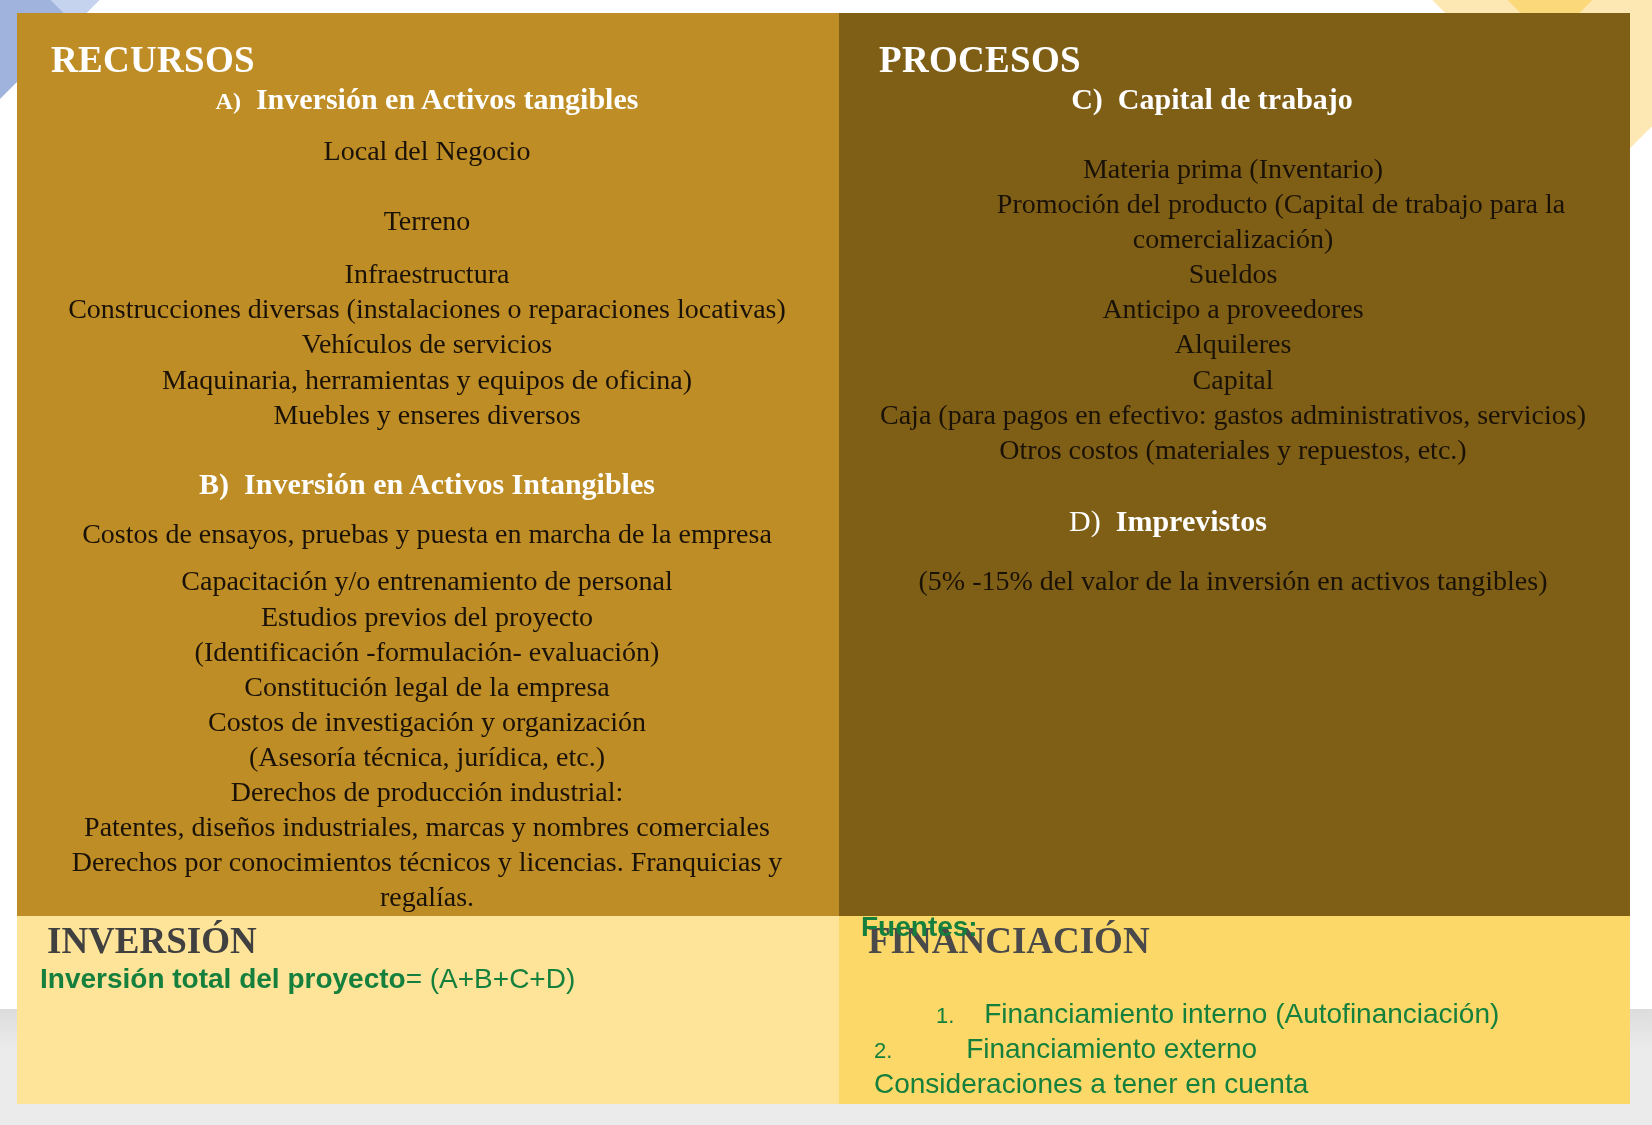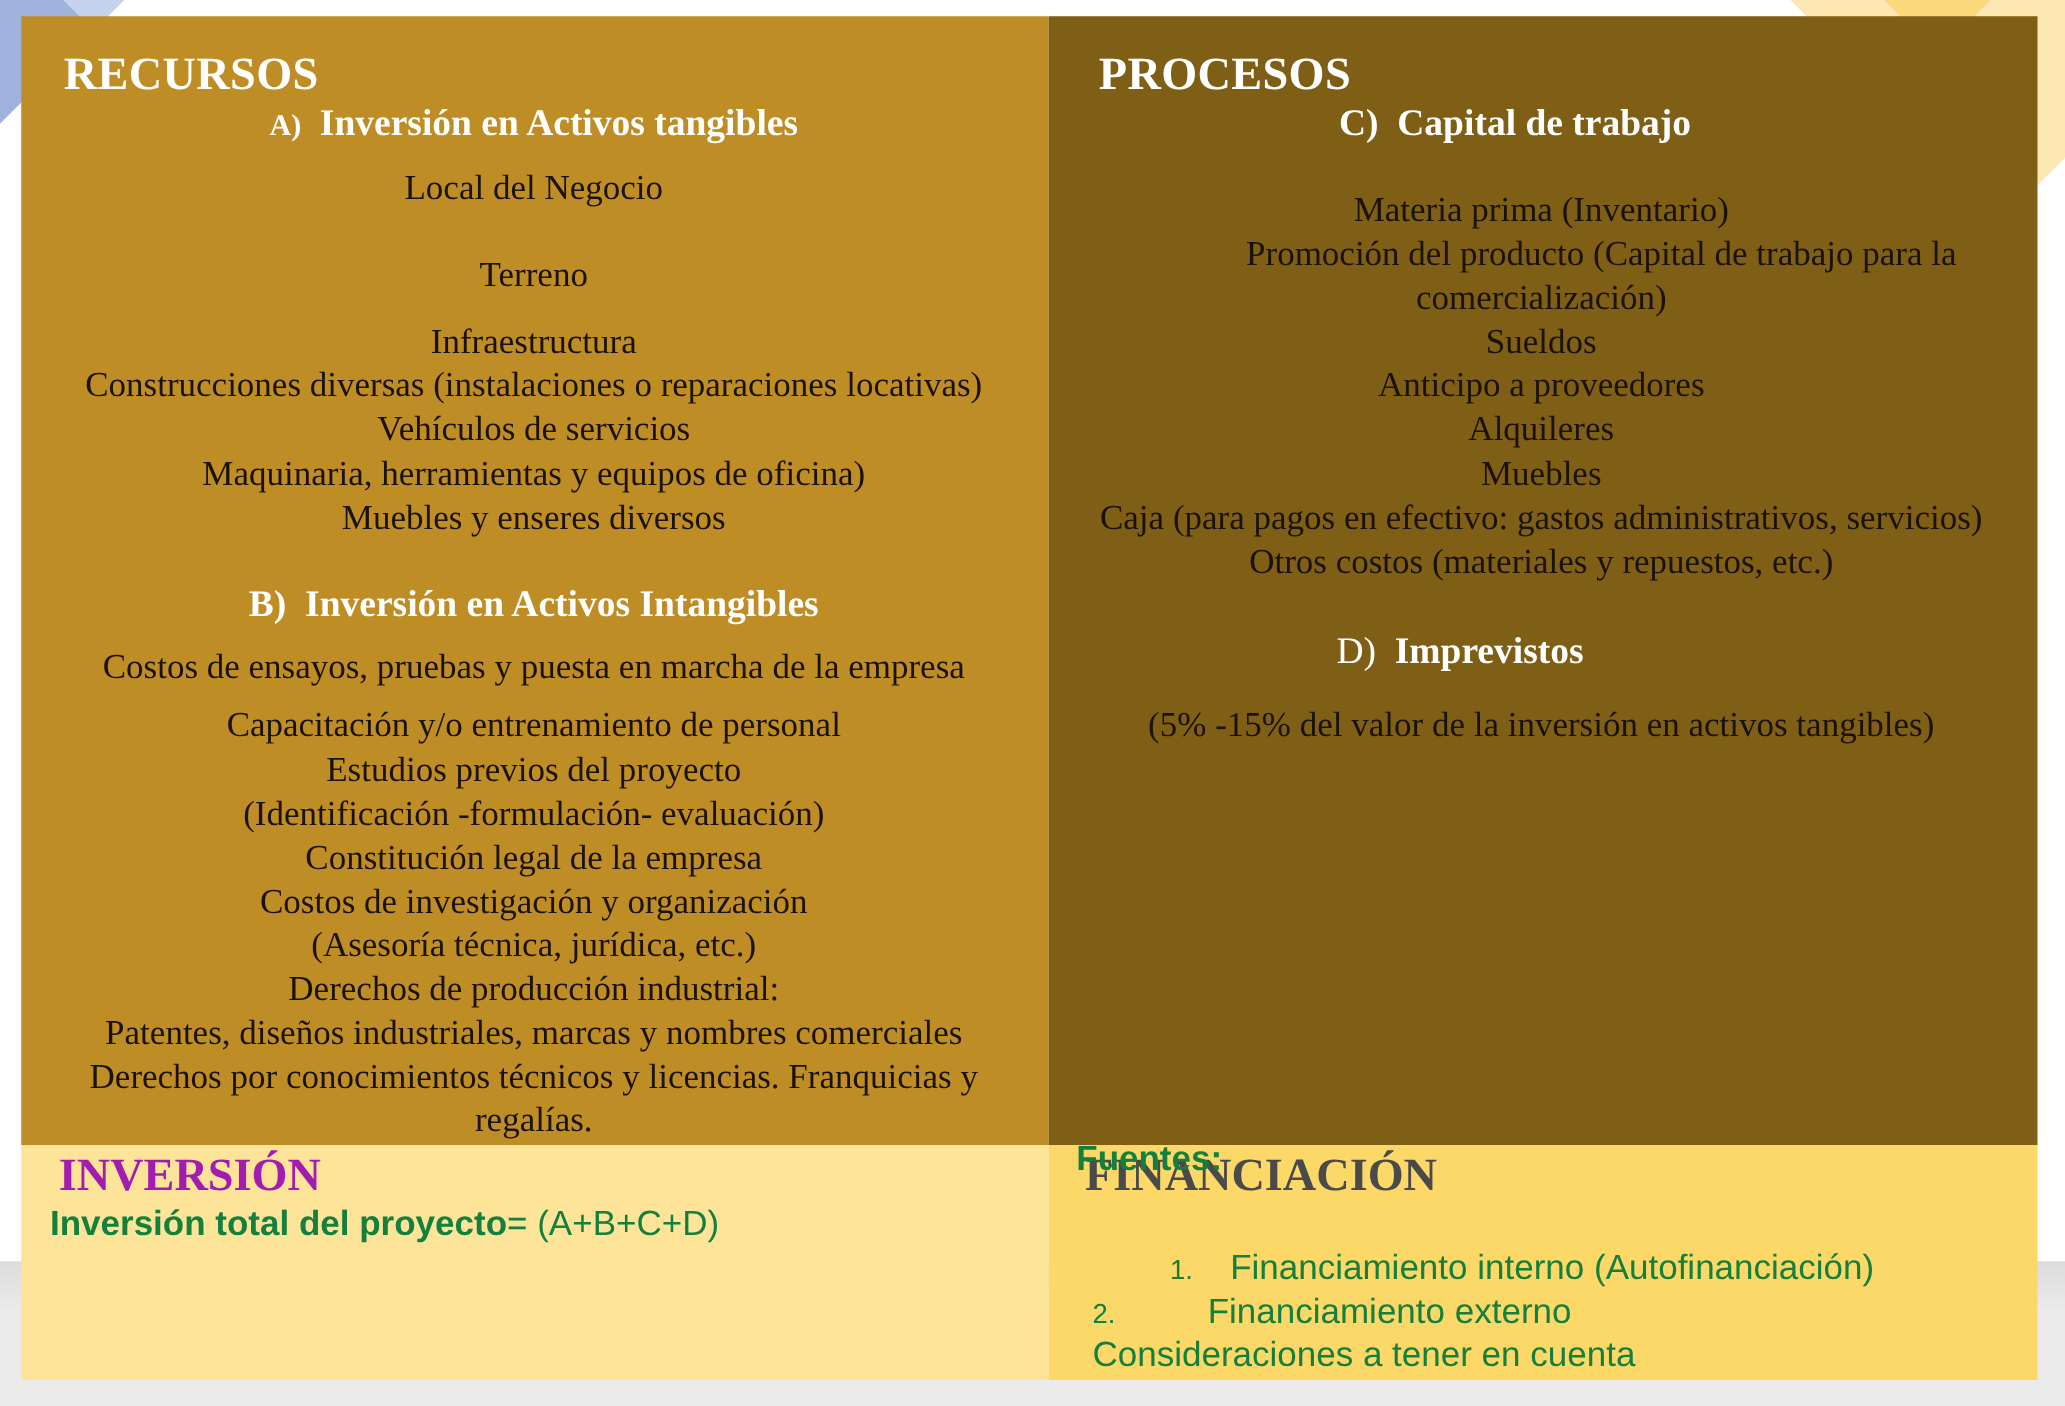--- a/index.html
+++ b/index.html
@@ -23,21 +23,21 @@
   .p-recursos { left: 17px; top: 13px; width: 822px; height: 903px; background: #bf8d26; }
   .p-procesos { left: 839px; top: 13px; width: 791px; height: 903px; background: #7f5e16; }
   .p-inversion { left: 17px; top: 916px; width: 822px; height: 188px; background: #fde498; }
   .p-financiacion { left: 839px; top: 916px; width: 791px; height: 188px; background: #fcd868; }
 
   .t { position: absolute; white-space: nowrap; line-height: 1; }
   .center { transform: translateX(-50%); text-align: center; }
   .h1 { font-family: "Liberation Serif", "DejaVu Serif", serif; font-weight: bold; font-size: 37px; color: #ffffff; letter-spacing: 0.3px; }
   .h2 { font-family: "Liberation Serif", "DejaVu Serif", serif; font-weight: bold; font-size: 30px; color: #ffffff; }
   .body { font-family: "Liberation Serif", "DejaVu Serif", serif; font-size: 28px; color: #1a1206; }
-  .inv-h { font-family: "Liberation Serif", serif; font-weight: bold; font-size: 37px; color: #a21caf; text-align: right; }
+  .inv-h { font-family: "Liberation Serif", serif; font-weight: bold; font-size: 37px; color: #404040; text-align: right; }
   .fin-h { font-family: "Liberation Serif", serif; font-weight: bold; font-size: 37px; color: #4a4a4a; }
   .dark { font-family: Liberation Sans, sans-serif; font-size: 28px; color: #15803d; }
   .bold { font-weight: bold; }
 </style>
 </head>
 <body>
 
 <div class="bg-gray"></div>
 <div class="deco deco-blue-a"></div>
 <div class="deco deco-blue-b"></div>
@@ -80,21 +80,21 @@
 <div class="t h2 center" style="left:1212px; top:84px;">
   <span>C)</span>&nbsp;
   <span>Capital de trabajo</span>
 </div>
 <div class="t body center" style="left:1233px; top:155px;">Materia prima (Inventario)</div>
 <div class="t body center" style="left:1233px; top:190px;margin-left:48px;">Promoción del producto (Capital de trabajo para la</div>
 <div class="t body center" style="left:1233px; top:225px;">comercialización)</div>
 <div class="t body center" style="left:1233px; top:260px;">Sueldos</div>
 <div class="t body center" style="left:1233px; top:295px;">Anticipo a proveedores</div>
 <div class="t body center" style="left:1233px; top:330px;">Alquileres</div>
-<div class="t body center" style="left:1233px; top:366px;">Muebles</div>
+<div class="t body center" style="left:1233px; top:366px;">Capital</div>
 <div class="t body center" style="left:1233px; top:401px;">Caja (para pagos en efectivo: gastos administrativos, servicios)</div>
 <div class="t body center" style="left:1233px; top:436px;">Otros costos (materiales y repuestos, etc.)</div>
 
 <div class="t h2 center" style="left:1168px; top:506px;">
   <span style="font-weight:normal;">D)</span>&nbsp;
   <span>Imprevistos</span>
 </div>
 <div class="t body center" style="left:1233px; top:567px;">(5% -15% del valor de la inversión en activos tangibles)</div>
 
 <div class="panel p-inversion"></div>

